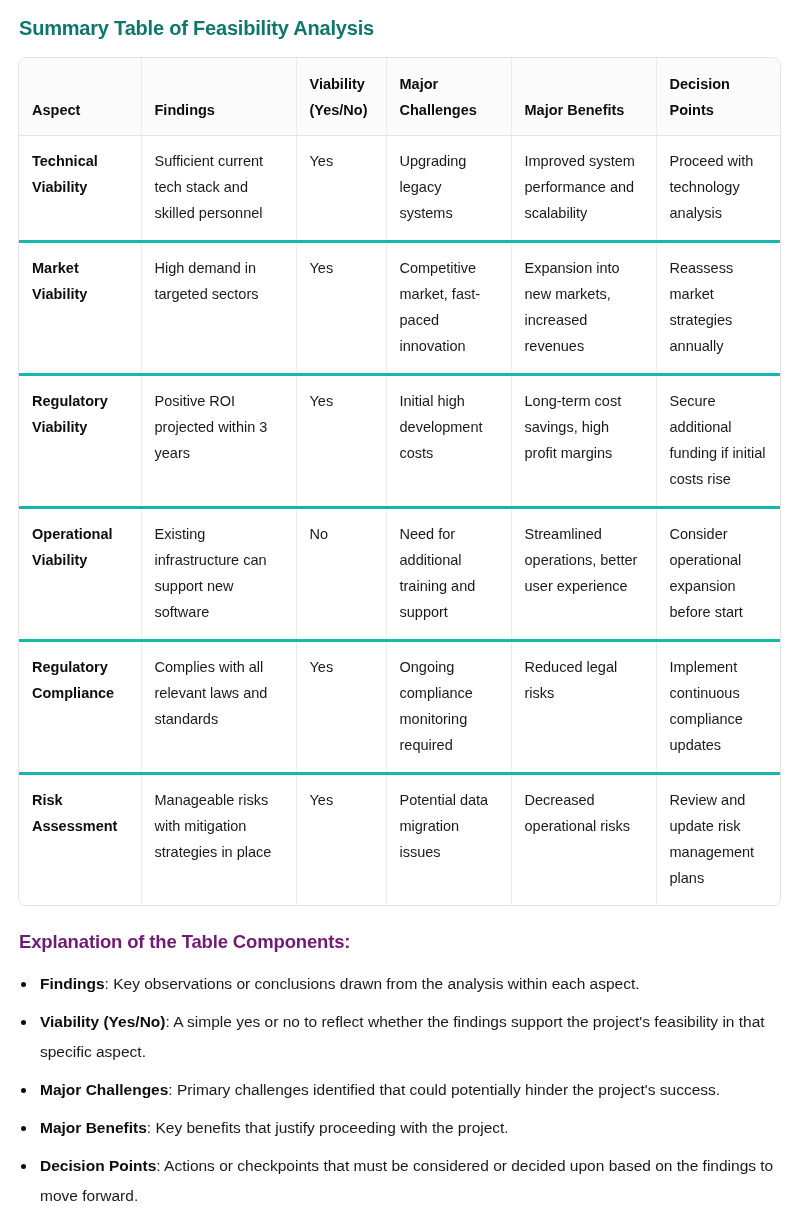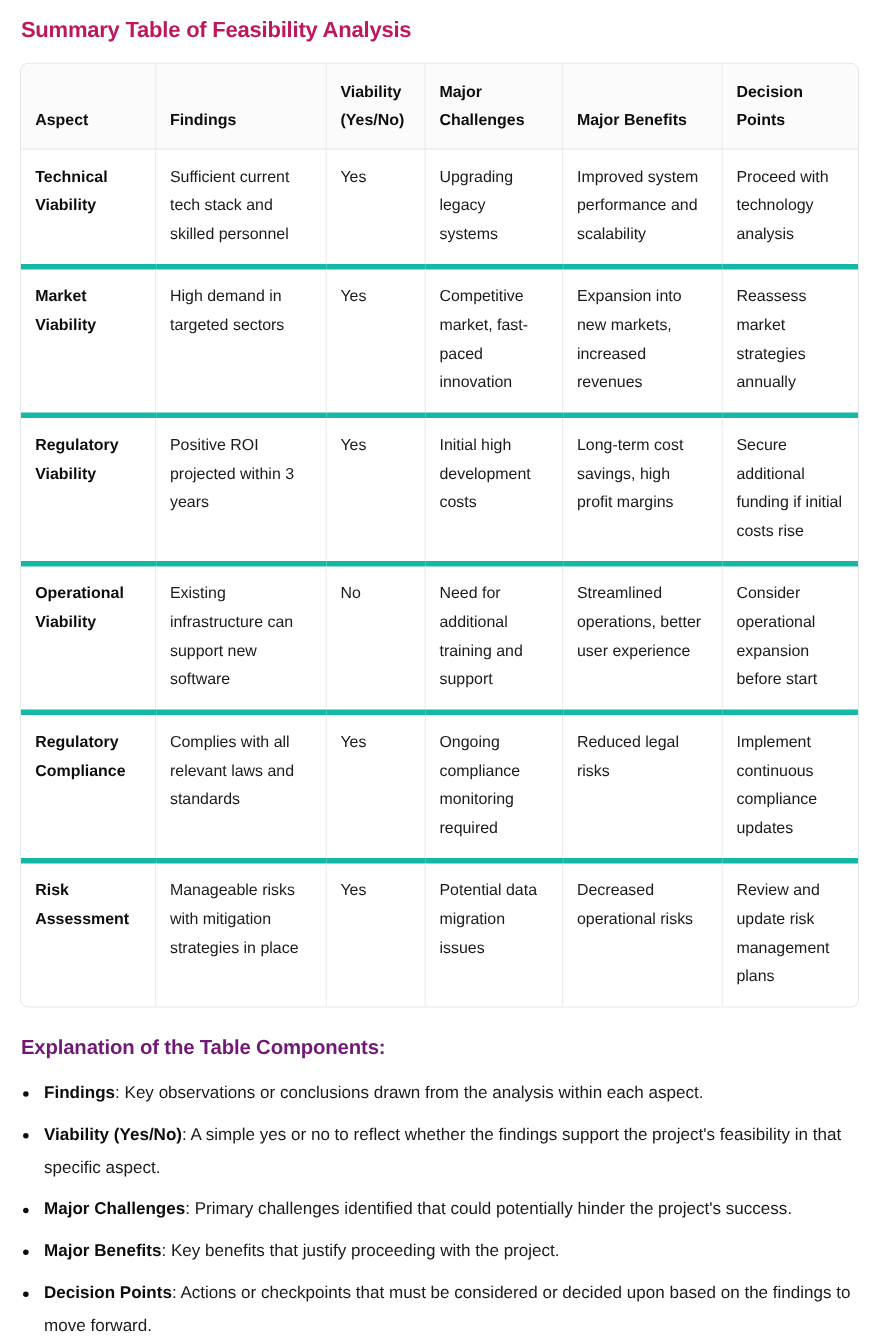--- a/index.html
+++ b/index.html
@@ -19,21 +19,21 @@
     width: 800px;
     padding: 0;
     position: relative;
   }
 
   
   .page-title {
     font-size: 20px;
     font-weight: 700;
     letter-spacing: -0.2px;
-    color: #be185d;
+    color: #0f766e;
     margin: 0;
     padding: 14px 0 0 19px;
     line-height: 28px;
   }
 
   
   .table-wrap {
     margin: 15px 19px 0 18px;
     border: 1px solid #e5e5e5;
     border-radius: 8px;
@@ -64,21 +64,21 @@
     border-right: 1px solid #ececec;
     border-bottom: 1px solid #e5e5e5;
     height: 66px;
   }
   table.feasibility thead th:last-child { border-right: none; }
 
   table.feasibility tbody td {
     vertical-align: top;
     padding: 12px 13px 14px 13px;
     border-right: 1px solid #ececec;
-    border-bottom: 5px solid #14b8a6;
+    border-bottom: 3px solid #14b8a6;
     line-height: 26px;
     font-size: 14.5px;
     color: #1a1a1a;
     background: #ffffff;
   }
   table.feasibility tbody td:last-child { border-right: none; }
   table.feasibility tbody tr:last-child td { border-bottom: none; }
   table.feasibility tbody td.aspect-cell {
     font-weight: 700;
     color: #0d0d0d;

